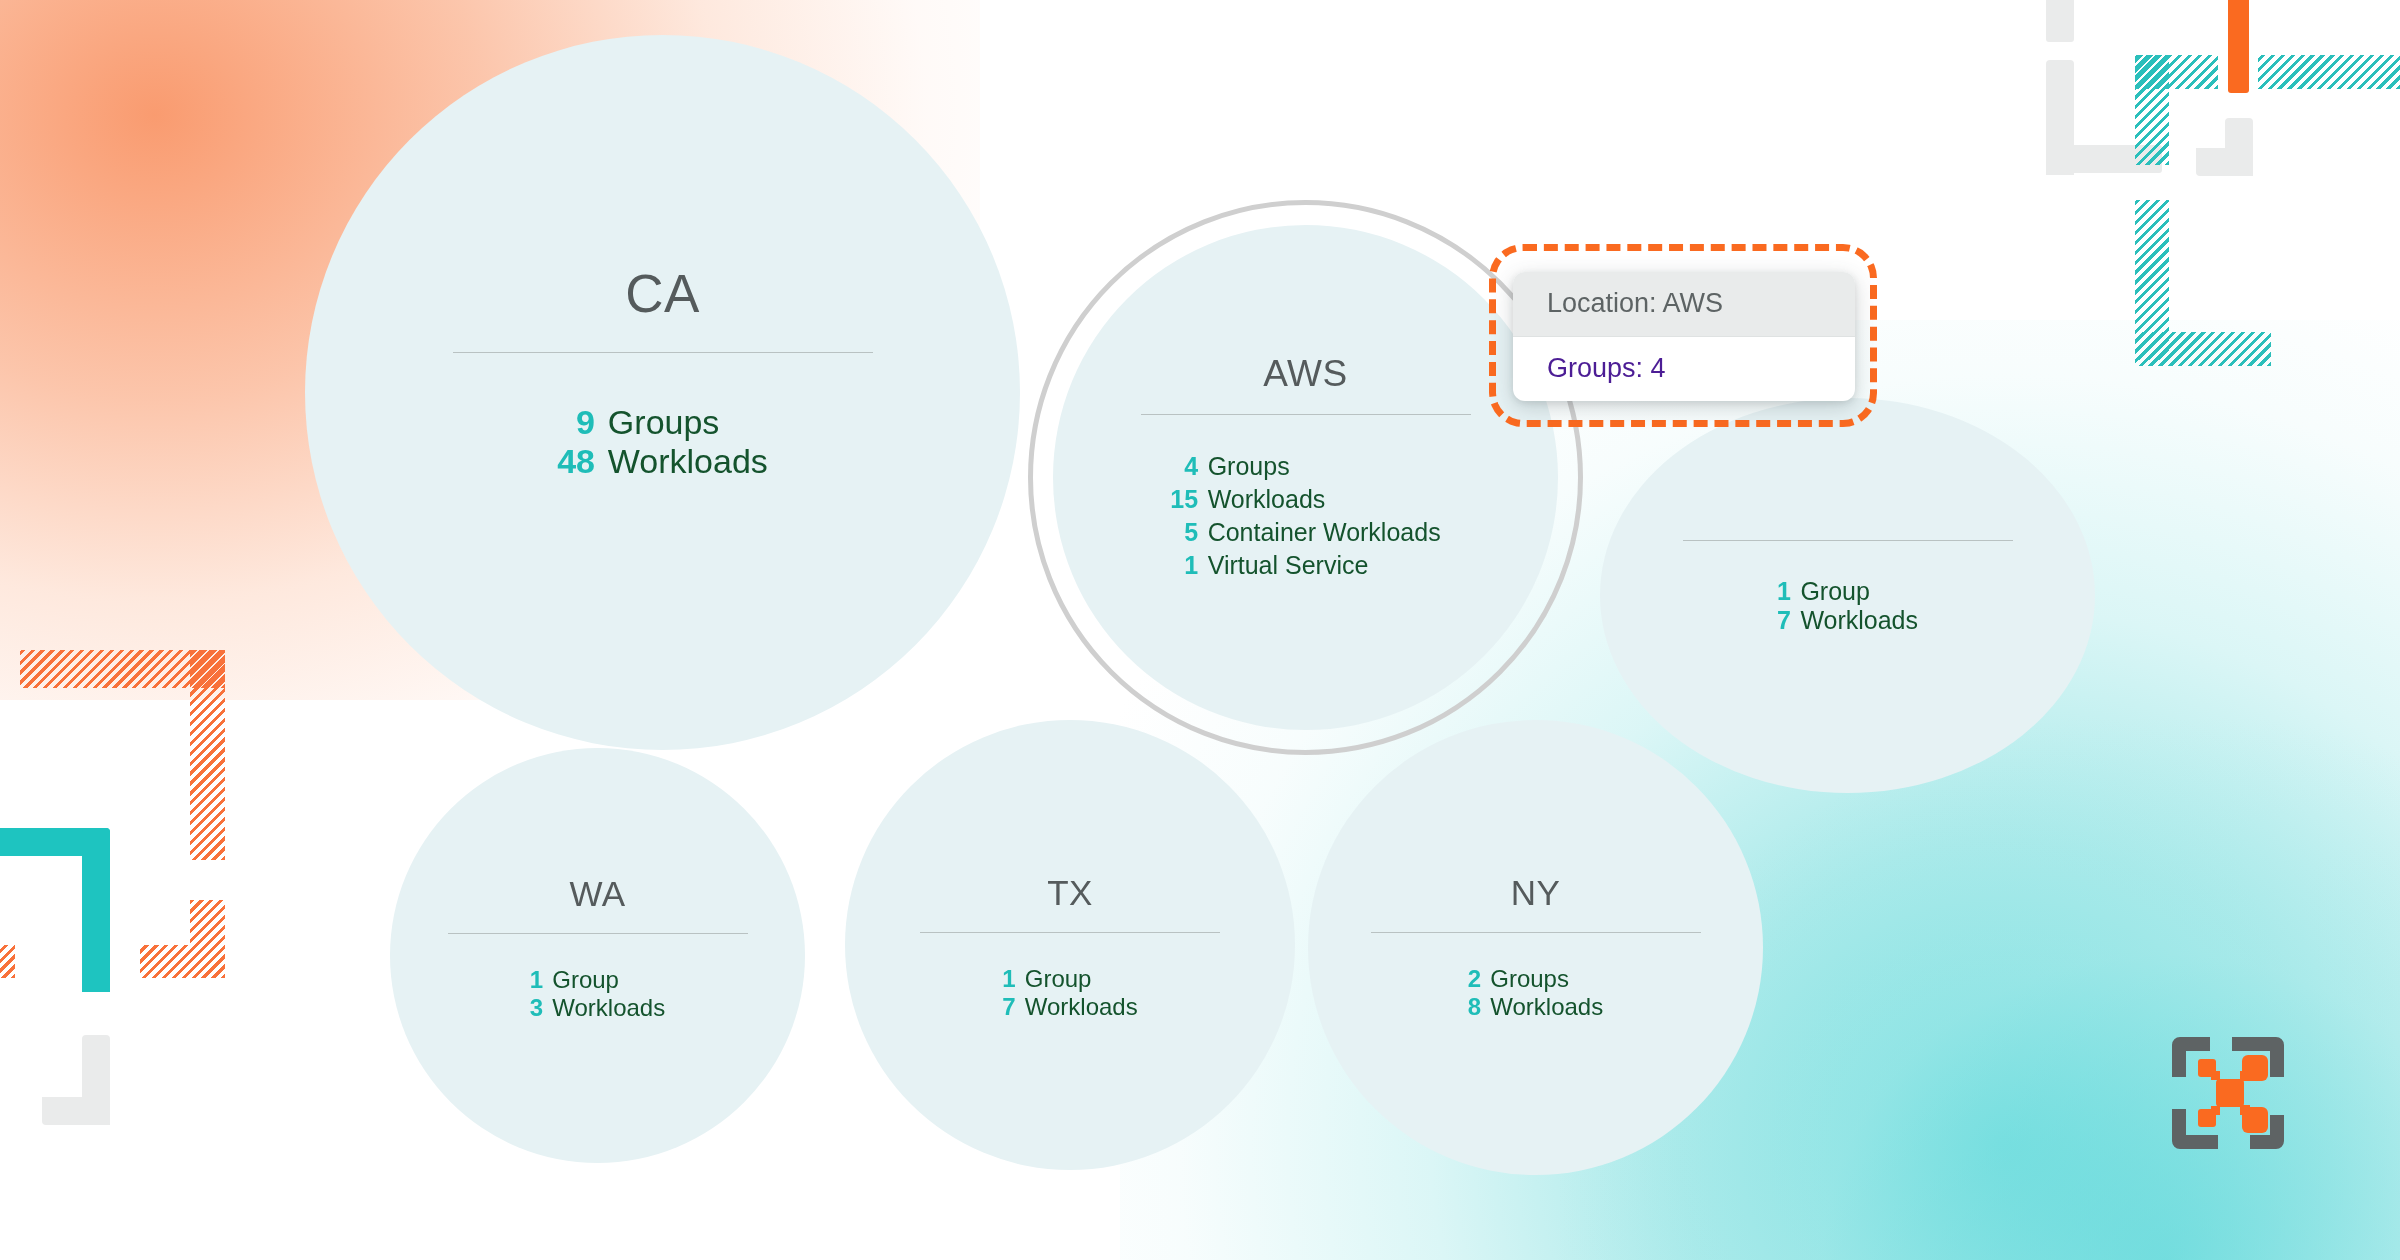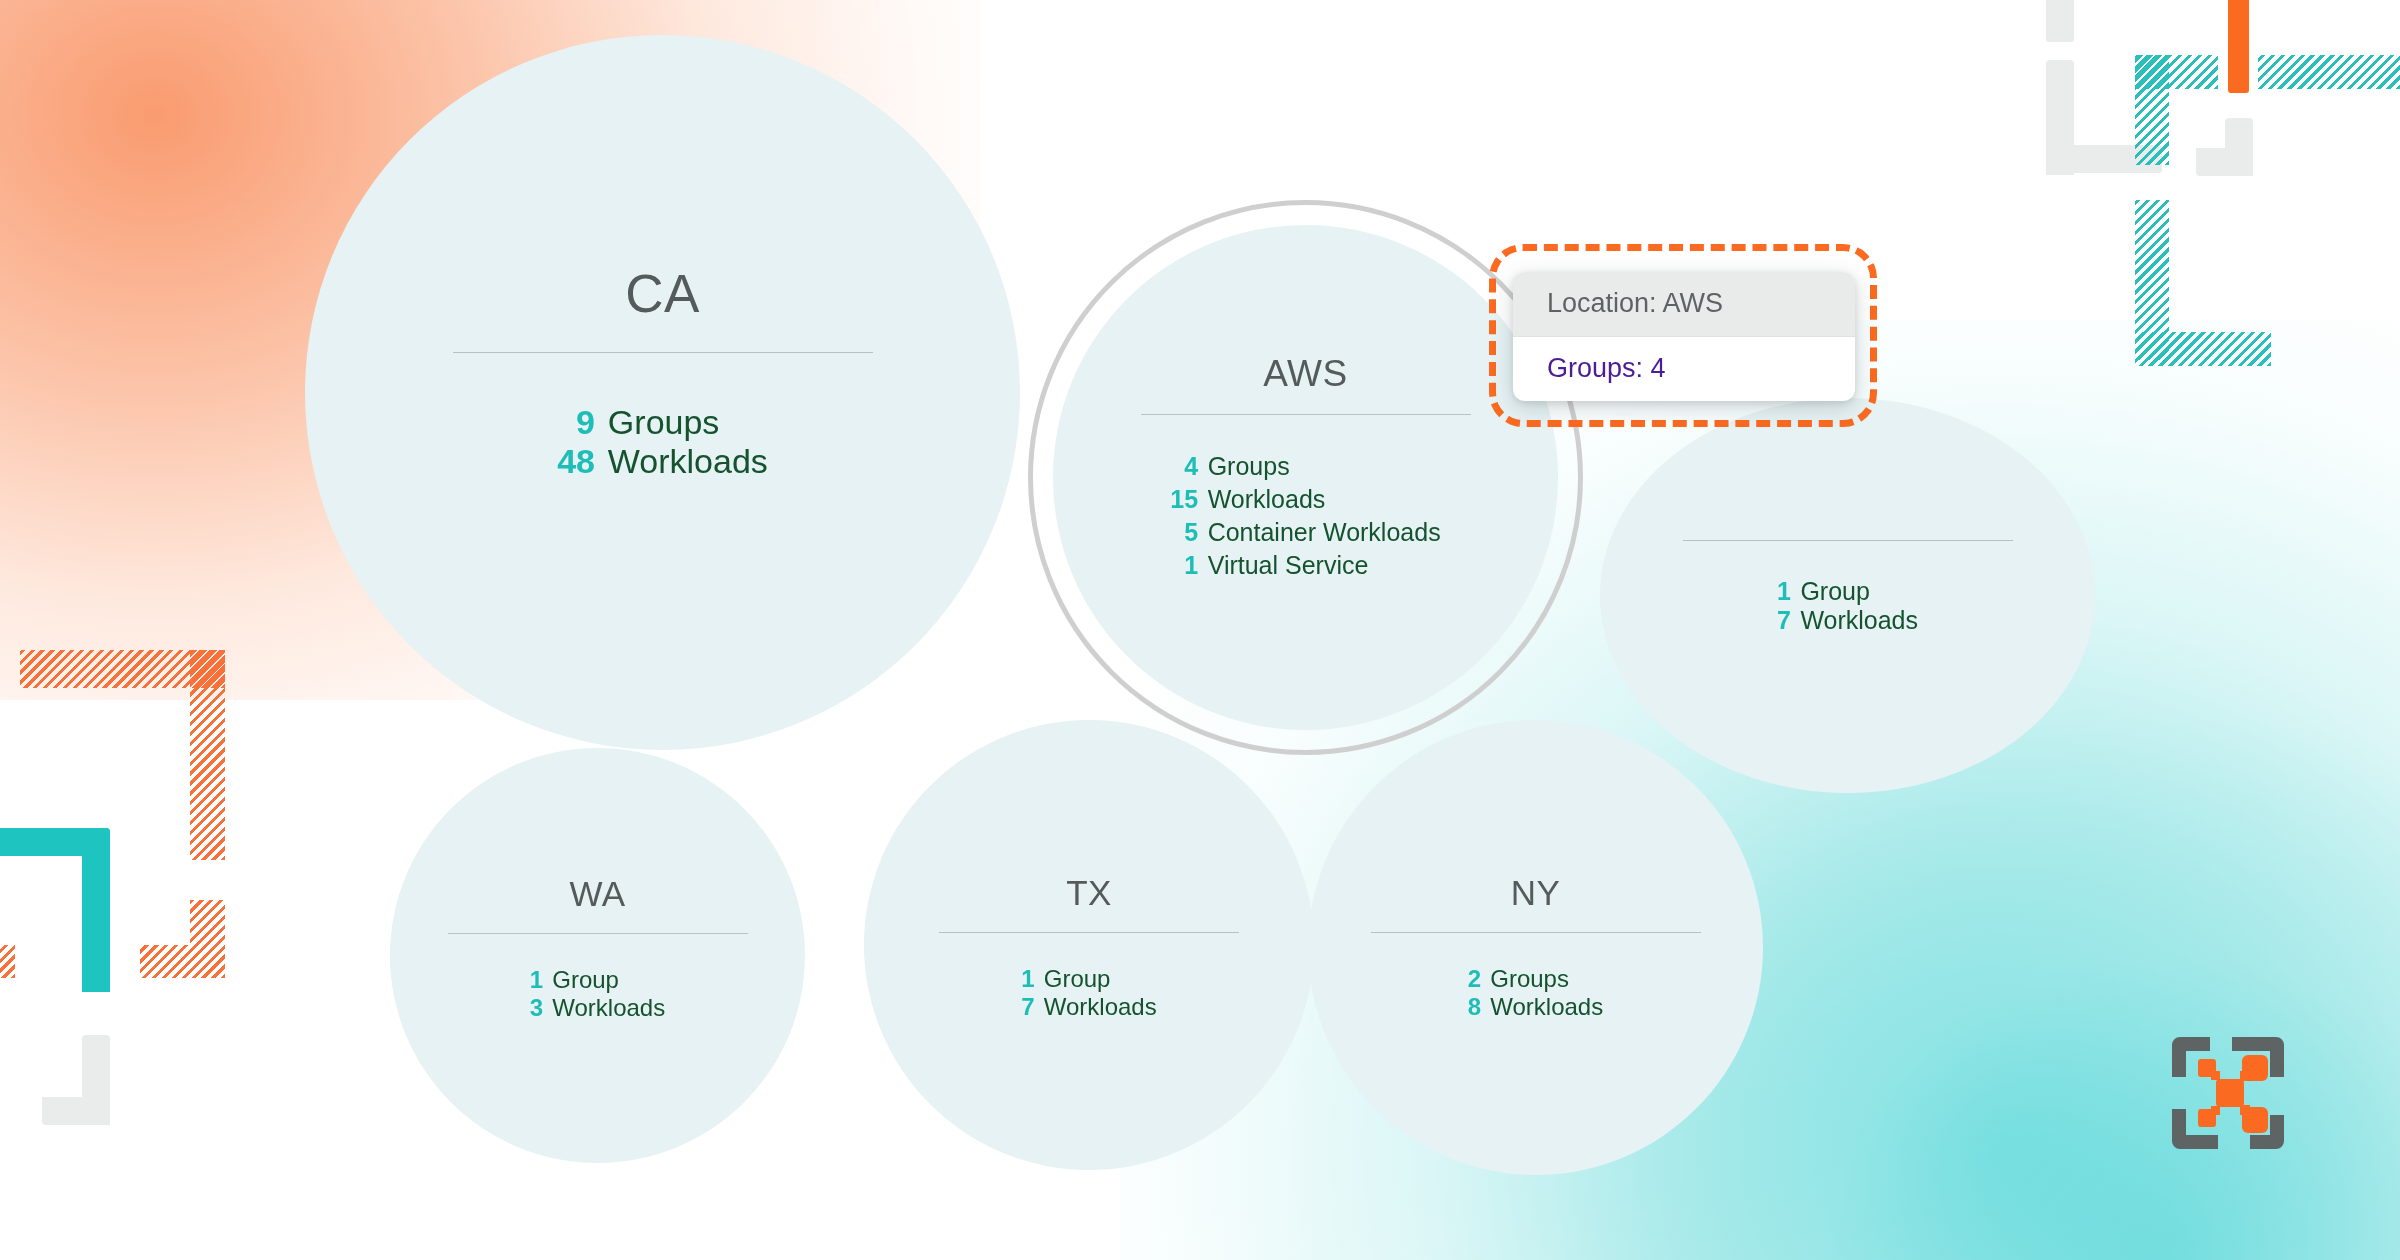--- a/index.html
+++ b/index.html
@@ -258,21 +258,21 @@
           <span class="stat-label">Group</span>
         </div>
         <div class="stat-row">
           <span class="stat-num">3</span>
           <span class="stat-label">Workloads</span>
         </div>
       </div>
     </div>
   </div>
 
-  <div class="bubble" style="left:864px; top:720px; width:450px; height:450px;">
+  <div class="bubble" style="left:845px; top:720px; width:450px; height:450px;">
     <div class="bubble-inner" style="top:155px;">
       <div class="bubble-title" style="font-size:35px;">TX</div>
       <div class="bubble-rule" style="width:300px; margin-top:22px;"></div>
       <div class="stat-list" style="margin-top:32px; font-size:24px;">
         <div class="stat-row">
           <span class="stat-num">1</span>
           <span class="stat-label">Group</span>
         </div>
         <div class="stat-row">
           <span class="stat-num">7</span>

